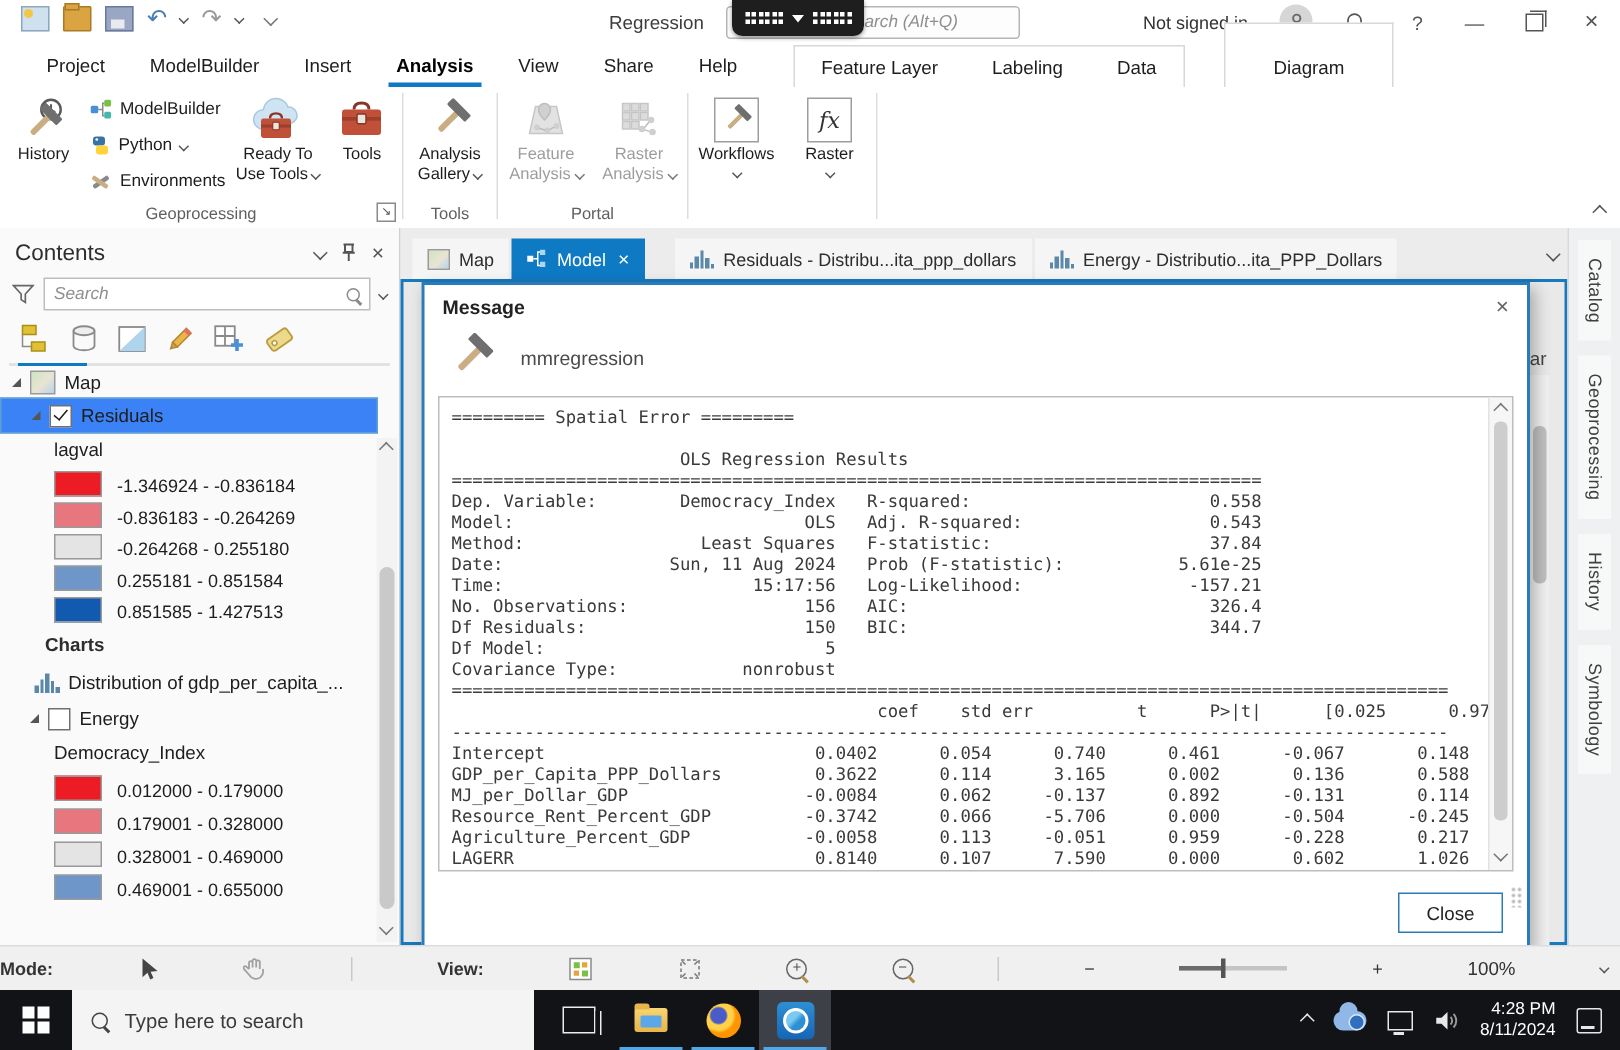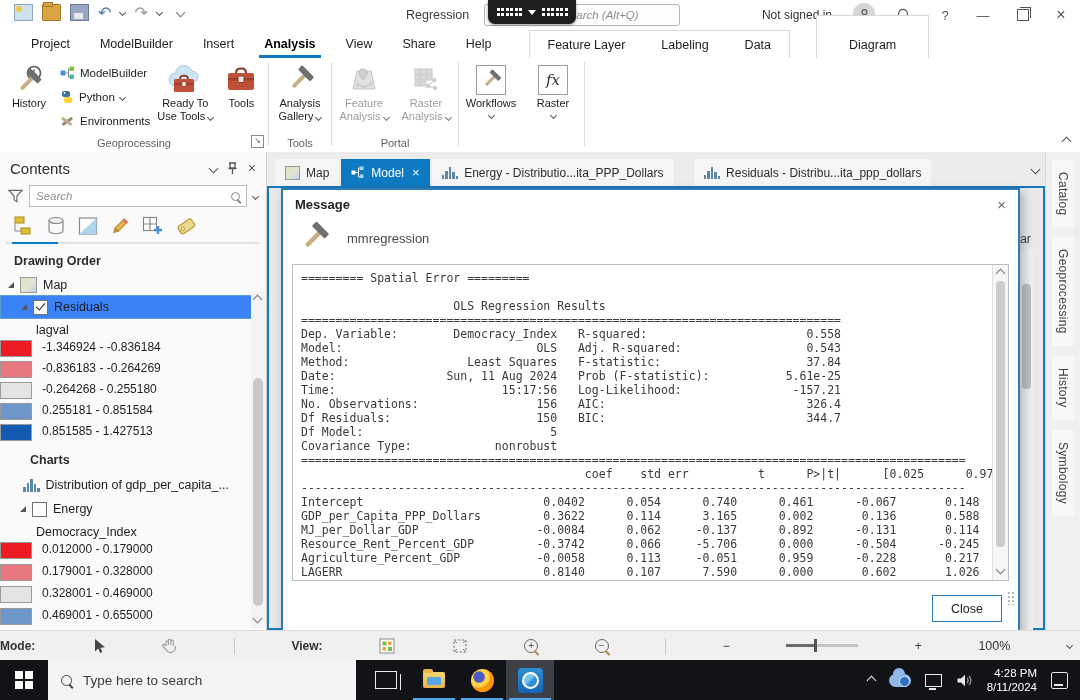--- a/index.html
+++ b/index.html
@@ -71,21 +71,21 @@
   .cp-icons{display:flex;align-items:center;gap:12px;padding:8px 0 6px 12px;}
   .cp-underline{height:2px;background:#e2e2e2;margin:0 6px;position:relative;}
   .cp-underline i{position:absolute;left:6px;width:46px;height:2px;background:#0f7ac4;}
   .cp-section{font-weight:700;font-size:12.5px;color:#2d2d2d;padding:10px 0 6px 14px;}
   .trow{display:flex;align-items:center;height:21px;gap:6px;font-size:12.5px;color:#1d1d1d;}
   .tri{width:0;height:0;border-bottom:6px solid #555;border-left:6px solid transparent;flex:none;}
   .cb{width:13px;height:13px;border:1px solid #707070;background:#fff;flex:none;position:relative;}
   .cb.checked:after{content:"";position:absolute;left:4px;top:0px;width:4px;height:8px;border-right:1.8px solid #1d1d1d;border-bottom:1.8px solid #1d1d1d;transform:rotate(40deg);}
   .sel{background:#3b82f6;border:1px solid #5ca0d4;margin-right:14px;}
   .mapthumb{width:15px;height:14px;border:1px solid #9a9a9a;background:linear-gradient(135deg,#cfe3c1 0%,#e9e4d3 55%,#b6d3ea 100%);flex:none;}
-  .legend-row{display:flex;align-items:flex-start;height:21px;gap:10px;}
+  .legend-row{display:flex;align-items:flex-end;height:21px;padding-left:36px;gap:10px;}
   .swatch{width:30px;height:15px;border:1px solid #9a9a9a;flex:none;}
   .legend-label{font-size:12px;color:#1d1d1d;white-space:nowrap;}
   .histicon{display:inline-flex;align-items:flex-end;gap:1px;height:13px;flex:none;}
   .histicon i{width:2.5px;background:#5b87a8;display:inline-block;}
   .cscroll{position:absolute;right:1px;top:140px;bottom:2px;width:14px;background:#f3f3f3;}
   .cscroll .thumb{position:absolute;left:2px;width:10px;border-radius:5px;background:#c9c9c9;}
   .scroll-arrow{position:absolute;left:3px;}
   
   .doc{position:absolute;left:267px;top:0;right:35px;bottom:0;background:#ececec;}
   .vtabs{height:34px;display:flex;align-items:flex-end;padding-left:8px;gap:2px;}
@@ -498,21 +498,20 @@
             <g transform="rotate(-35 11 10)">
               <rect x="3" y="6" width="16" height="9" rx="2" fill="#ecd98a" stroke="#b89b3e" stroke-width="1.2"></rect>
               <circle cx="7" cy="10.5" r="1.6" fill="#fff" stroke="#b89b3e"></circle>
             </g>
           </svg>
       </div>
       <div class="cp-underline">
           <i></i>
         </div>
 
-      <div class="cp-section">Drawing Order</div>
 
       <div class="trow" style="padding-left:8px;">
         <span class="tri"></span>
         <span class="mapthumb"></span>
         <span>Map</span>
       </div>
       <div class="trow sel" style="padding-left:20px;height:22px;">
         <span class="tri"></span>
         <span class="cb checked"></span>
         <span>Residuals</span>
@@ -609,39 +608,39 @@
         <div class="vtab active">
           <svg width="14" height="13" viewBox="0 0 14 13">
               <rect x="0.5" y="4.5" width="4" height="4" fill="#fff"></rect>
               <rect x="9" y="0.5" width="3.5" height="3.5" fill="#a8d8f0"></rect>
               <rect x="9" y="8.5" width="3.5" height="3.5" fill="#a8d8f0"></rect>
               <path d="M4.5 6.5 h3 M7.5 6.5 V2 h1.5 M7.5 6.5 v4.5 h1.5" stroke="#fff" fill="none"></path>
             </svg>
           <span>Model</span>
           <span style="font-size:13px;margin-left:2px;">×</span>
         </div>
+        <div class="vtab" style="margin-left:18px;">
+          <span class="histicon">
+              <i style="height:4px"></i>
+              <i style="height:8px"></i>
+              <i style="height:12px"></i>
+              <i style="height:7px"></i>
+              <i style="height:3px"></i>
+            </span>
+          <span>Residuals - Distribu...ita_ppp_dollars</span>
+        </div>
         <div class="vtab">
           <span class="histicon">
               <i style="height:4px"></i>
               <i style="height:8px"></i>
               <i style="height:12px"></i>
               <i style="height:7px"></i>
               <i style="height:3px"></i>
             </span>
           <span>Energy - Distributio...ita_PPP_Dollars</span>
-        </div>
-        <div class="vtab" style="margin-left:18px;">
-          <span class="histicon">
-              <i style="height:4px"></i>
-              <i style="height:8px"></i>
-              <i style="height:12px"></i>
-              <i style="height:7px"></i>
-              <i style="height:3px"></i>
-            </span>
-          <span>Residuals - Distribu...ita_ppp_dollars</span>
         </div>
       </div>
       <span class="tabchev chev"></span>
       <div class="viewframe">
         <span class="pane-ar">ar</span>
         <div class="pane-scroll">
           <span class="thumb"></span>
           <span class="scroll-arrow chev lite" style="left:3px;bottom:4px;position:absolute;"></span>
         </div>
         <span class="pane-expand chev right lite"></span>

